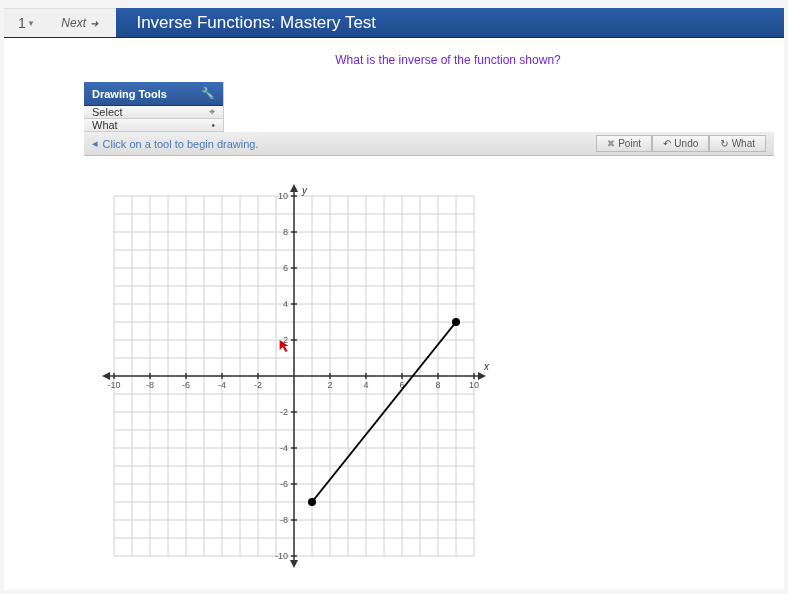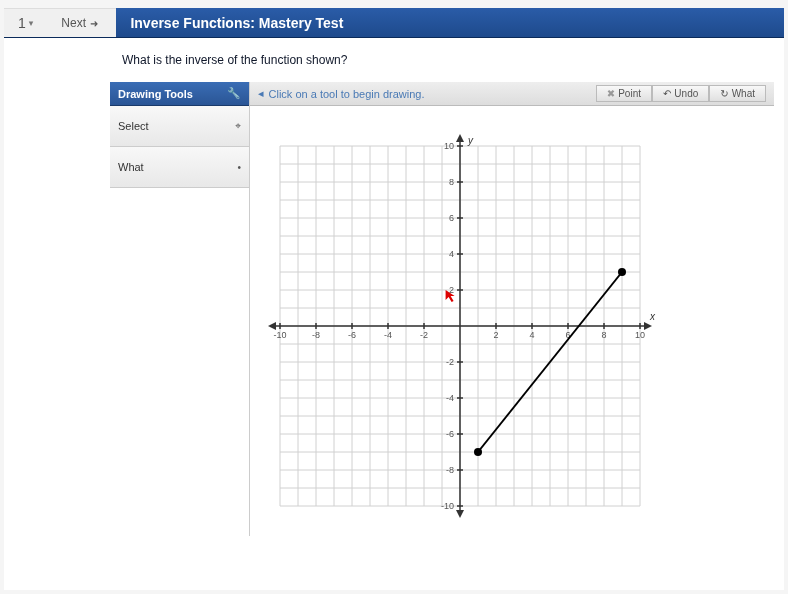--- a/index.html
+++ b/index.html
@@ -45,64 +45,66 @@
       align-items: center;
       gap: 3px;
     }
     .next-btn {
       display: flex;
       align-items: center;
       gap: 4px;
       color: #555;
       padding: 0 10px;
       font-size: 12px;
+      font-style: italic;
     }
     .title-section {
-      padding-left: 14px;
+      padding-left: 20px;
       color: #fff;
-      font-size: 14px;
-      font-weight: bold;
+      font-size: 17px;
     }
     .content-area {
       background: #fff;
       height: calc(100% - 30px);
       padding: 15px 10px 10px 0;
       position: relative;
     }
     .question-text {
       font-size: 12px;
-      color: #0f172a;
+      color: #6d28d9;
       margin-left: 118px;
       margin-bottom: 15px;
+      text-align: center;
     }
     .workspace {
       display: flex;
-      margin-left: 106px;
+      margin-left: 80px;
       gap: 0;
+      flex-direction: column;
     }
     .tools-panel {
       width: 140px;
       border-right: 1px solid #ccc;
       background: #fff;
     }
     .tools-header {
       background: linear-gradient(to bottom, #3a6db5, #2a5595);
       color: white;
       font-size: 11px;
       font-weight: bold;
       padding: 5px 8px;
       display: flex;
       justify-content: space-between;
       align-items: center;
       border-bottom: 1px solid #1a3a6a;
     }
     .tool-row {
       background: linear-gradient(to bottom, #f8f8f8, #e8e8e8);
       border-bottom: 1px solid #ccc;
-      padding: 14px 8px;
+      padding: 0 8px;
       font-size: 11px;
       color: #333;
       display: flex;
       justify-content: space-between;
       align-items: center;
       cursor: pointer;
     }
     .tool-icon {
       font-size: 10px;
       color: #555;

